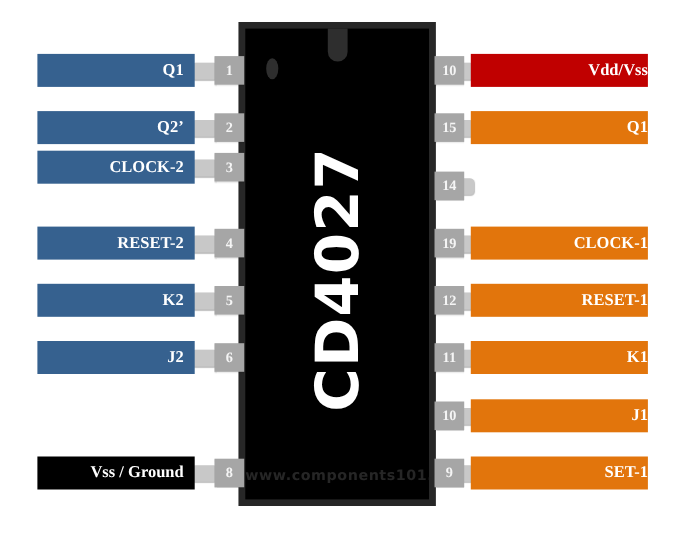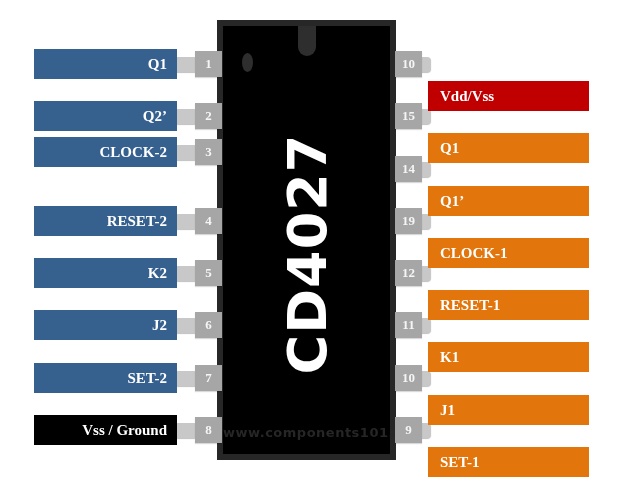--- a/index.html
+++ b/index.html
@@ -37,21 +37,21 @@
   
   .pin-row{position:absolute;height:24px;}
   .pin-row.left{left:34px;width:188px;}
   .pin-row.right{left:395px;width:195px;}
   .plabel{
     position:absolute;top:0;height:30px;box-sizing:border-box;
     color:var(--label-text,#fff);font-weight:bold;font-size:15px;line-height:30px;
     z-index:2;white-space:nowrap;
   }
   .left .plabel{left:0;width:143px;text-align:right;padding-right:10px;}
-  .right .plabel{left:33px;width:161px;text-align:left;padding-left:12px;margin-top:32px;}
+  .right .plabel{left:33px;width:161px;text-align:right;padding-left:12px;}
   .lbl-blue{background:var(--left-pin,#36618f);}
   .lbl-black{background:var(--ground-pin,#000);padding-left:40px;}
   .lbl-red{background:var(--power-pin,#c00000);}
   .lbl-orange{background:var(--right-pin,#e2750c);}
   .stub{
     position:absolute;top:8px;width:24px;height:15px;
     background:var(--pin-stub,#c8c8c8);border-radius:4px;
     box-shadow:0 1px 1px rgba(0,0,0,.25);z-index:1;
   }
   .left .stub{left:140px;}
@@ -100,45 +100,39 @@
   <div class="pin-row left" style="top:258px">
     <div class="plabel lbl-blue">K2</div>
     <div class="stub"></div>
     <div class="pnum">5</div>
   </div>
   <div class="pin-row left" style="top:310px">
     <div class="plabel lbl-blue">J2</div>
     <div class="stub"></div>
     <div class="pnum">6</div>
   </div>
-  <div class="pin-row left" style="top:363px">
-    <div class="plabel lbl-blue">SET-2</div>
-    <div class="stub"></div>
-    <div class="pnum">7</div>
-  </div>
   <div class="pin-row left" style="top:415px">
     <div class="plabel lbl-black">Vss / Ground</div>
     <div class="stub"></div>
     <div class="pnum">8</div>
   </div>
 
   <div class="pin-row right" style="top:49px">
     <div class="pnum">10</div>
     <div class="stub"></div>
     <div class="plabel lbl-red">Vdd/Vss</div>
   </div>
   <div class="pin-row right" style="top:101px">
     <div class="pnum">15</div>
     <div class="stub"></div>
     <div class="plabel lbl-orange">Q1</div>
   </div>
   <div class="pin-row right" style="top:154px">
     <div class="pnum">14</div>
     <div class="stub"></div>
-    <div class="plabel lbl-orange">Q1’</div>
   </div>
   <div class="pin-row right" style="top:206px">
     <div class="pnum">19</div>
     <div class="stub"></div>
     <div class="plabel lbl-orange">CLOCK-1</div>
   </div>
   <div class="pin-row right" style="top:258px">
     <div class="pnum">12</div>
     <div class="stub"></div>
     <div class="plabel lbl-orange">RESET-1</div>

